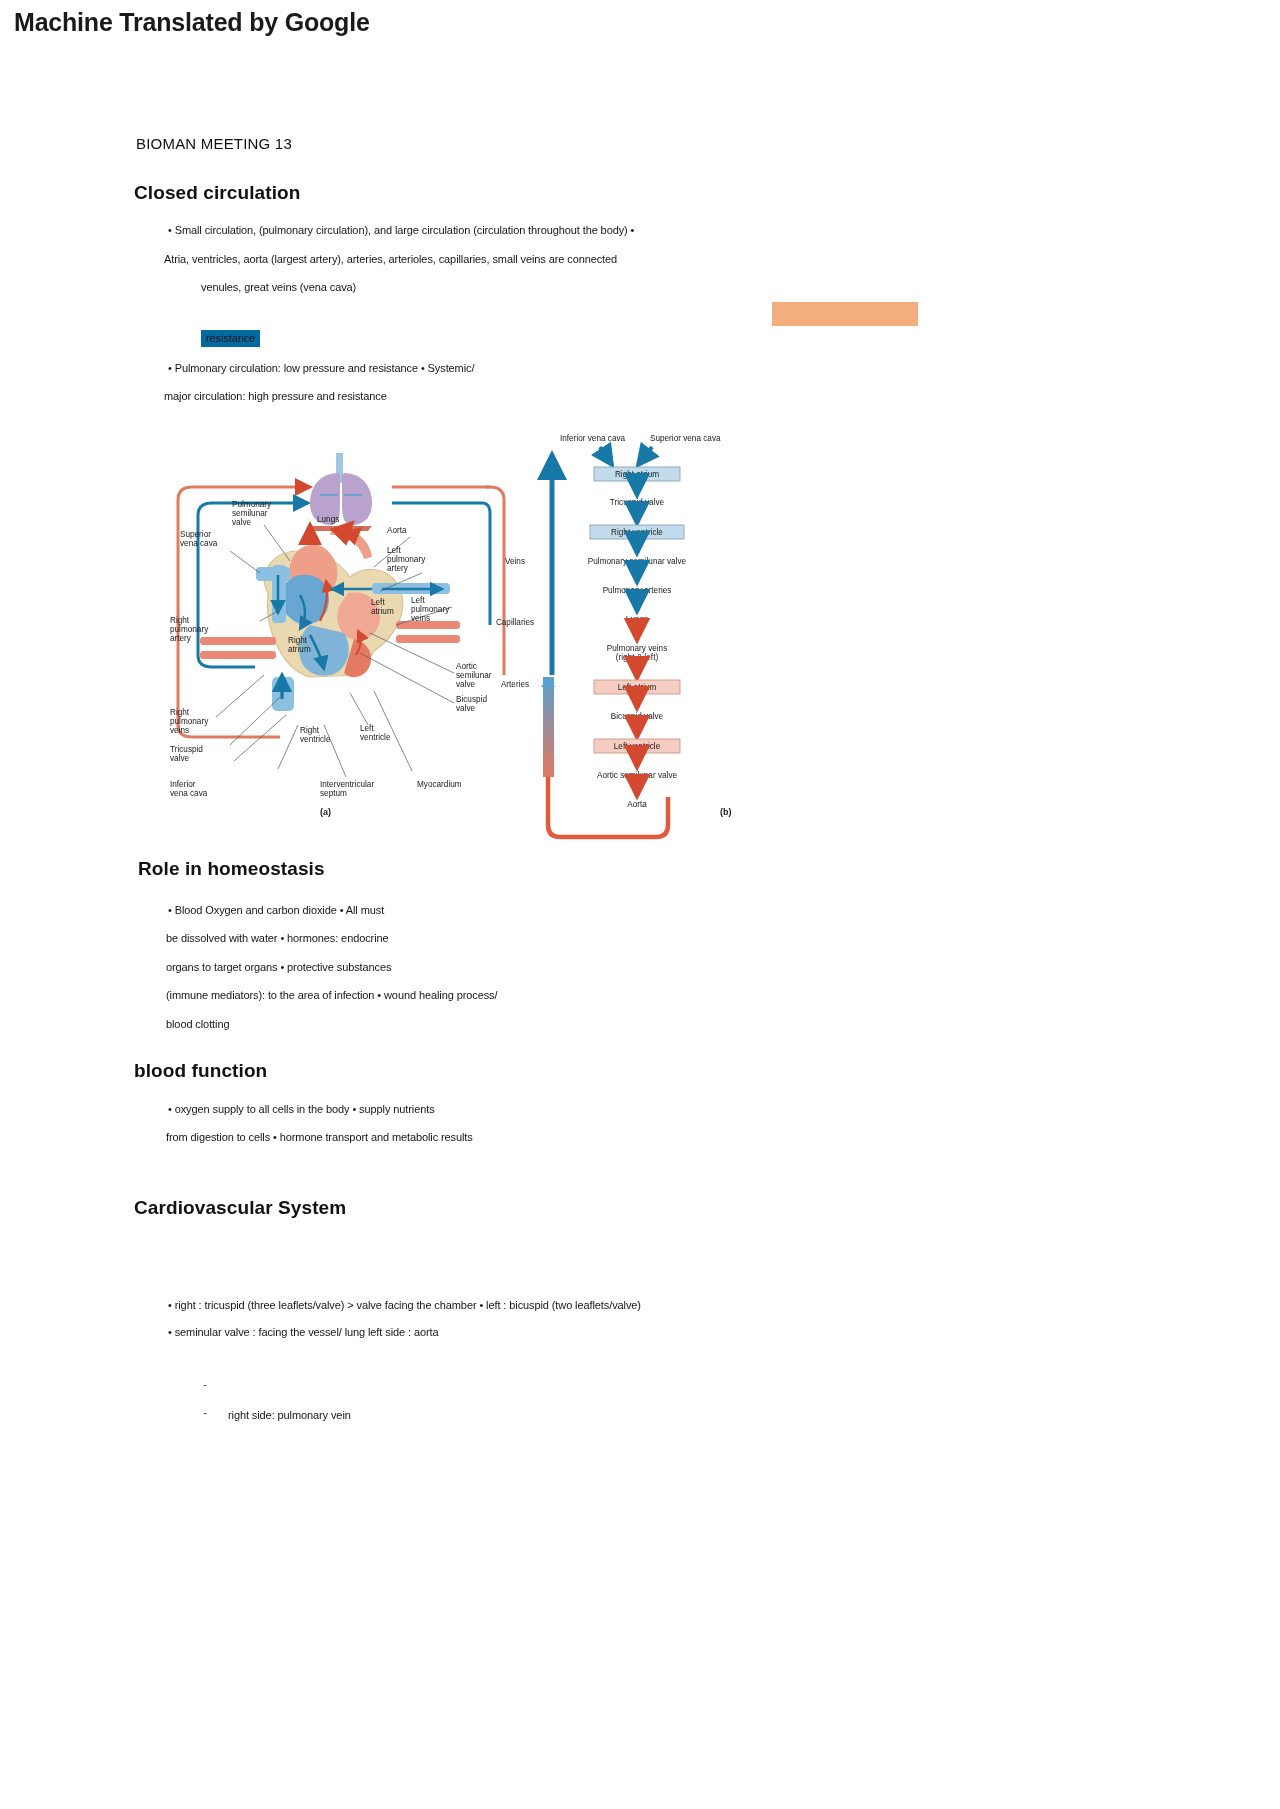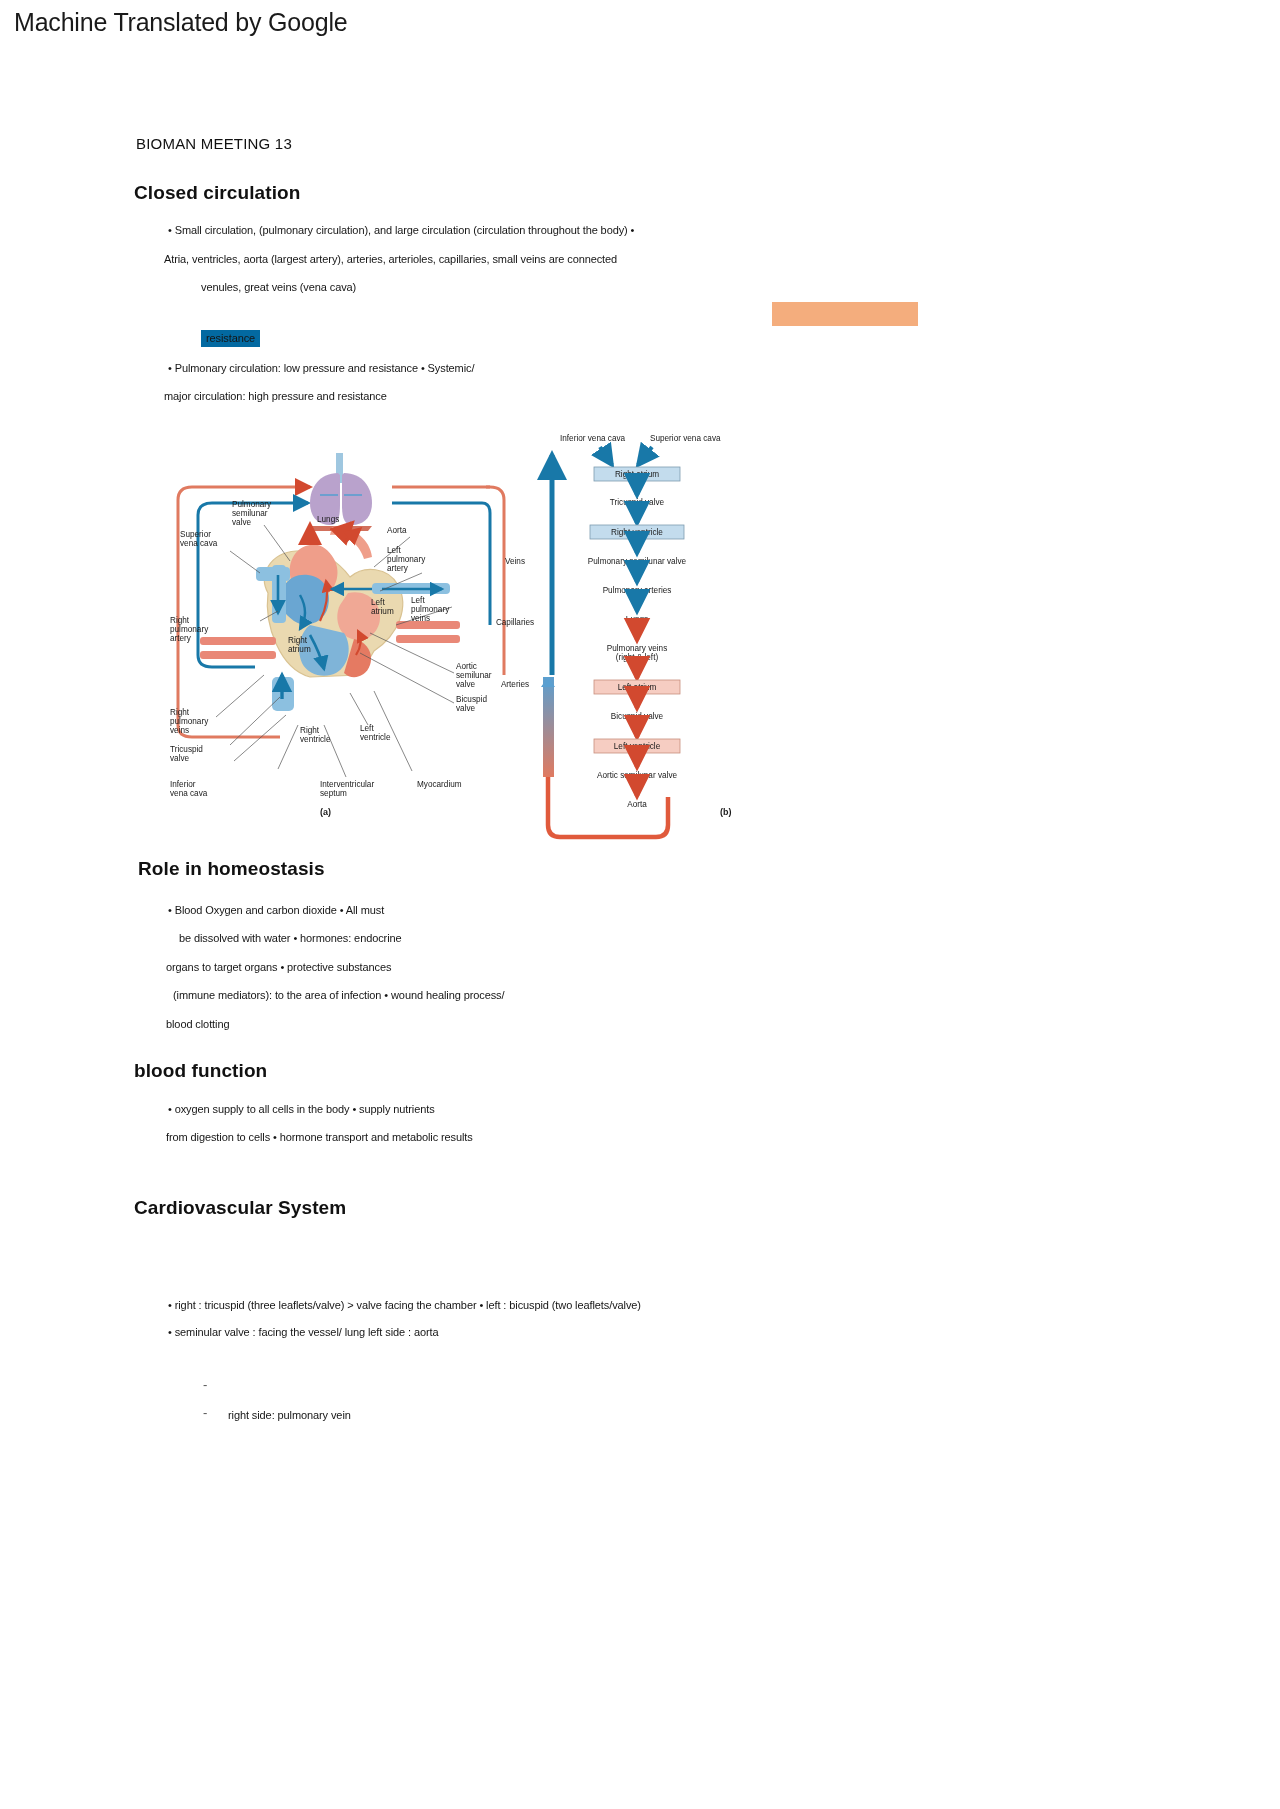--- a/index.html
+++ b/index.html
@@ -13,21 +13,21 @@
     position: relative;
     overflow: hidden;
   }
 
   
   .mt-banner {
     position: absolute;
     top: 8px;
     left: 14px;
     font-size: 25px;
-    font-weight: 400;
+    font-weight: 700;
     color: #1a1a1a;
     letter-spacing: -0.2px;
     white-space: nowrap;
   }
 
   
   .page {
     position: absolute;
     top: 0;
     left: 0;
@@ -328,23 +328,23 @@
         <text x="355" y="262" text-anchor="middle">Arteries</text>
 
         <text x="560" y="390" font-weight="bold" font-size="9">(b)</text>
       </g>
     </svg>
   </div>
 
   <h2 class="sec-heading" style="left:138px; top:858px;">Role in homeostasis</h2>
 
   <p class="body-line" style="left:168px; top:904px;">• Blood Oxygen and carbon dioxide • All must</p>
-  <p class="body-line" style="left:166px; top:932px;margin-left:13px;">be dissolved with water • hormones: endocrine</p>
+  <p class="body-line" style="left:166px; top:932px;">be dissolved with water • hormones: endocrine</p>
   <p class="body-line" style="left:166px; top:961px;">organs to target organs • protective substances</p>
-  <p class="body-line" style="left:173px; top:989px;text-align:center;">(immune mediators): to the area of infection • wound healing process/</p>
+  <p class="body-line" style="left:166px; top:989px;text-align:center;">(immune mediators): to the area of infection • wound healing process/</p>
   <p class="body-line" style="left:166px; top:1018px;">blood clotting</p>
 
   <h2 class="sec-heading" style="left:134px; top:1060px;">blood function</h2>
 
   <p class="body-line" style="left:168px; top:1103px;">• oxygen supply to all cells in the body • supply nutrients</p>
   <p class="body-line" style="left:166px; top:1131px;">from digestion to cells • hormone transport and metabolic results</p>
 
   <h2 class="sec-heading" style="left:134px; top:1197px;">Cardiovascular System</h2>
 
 

